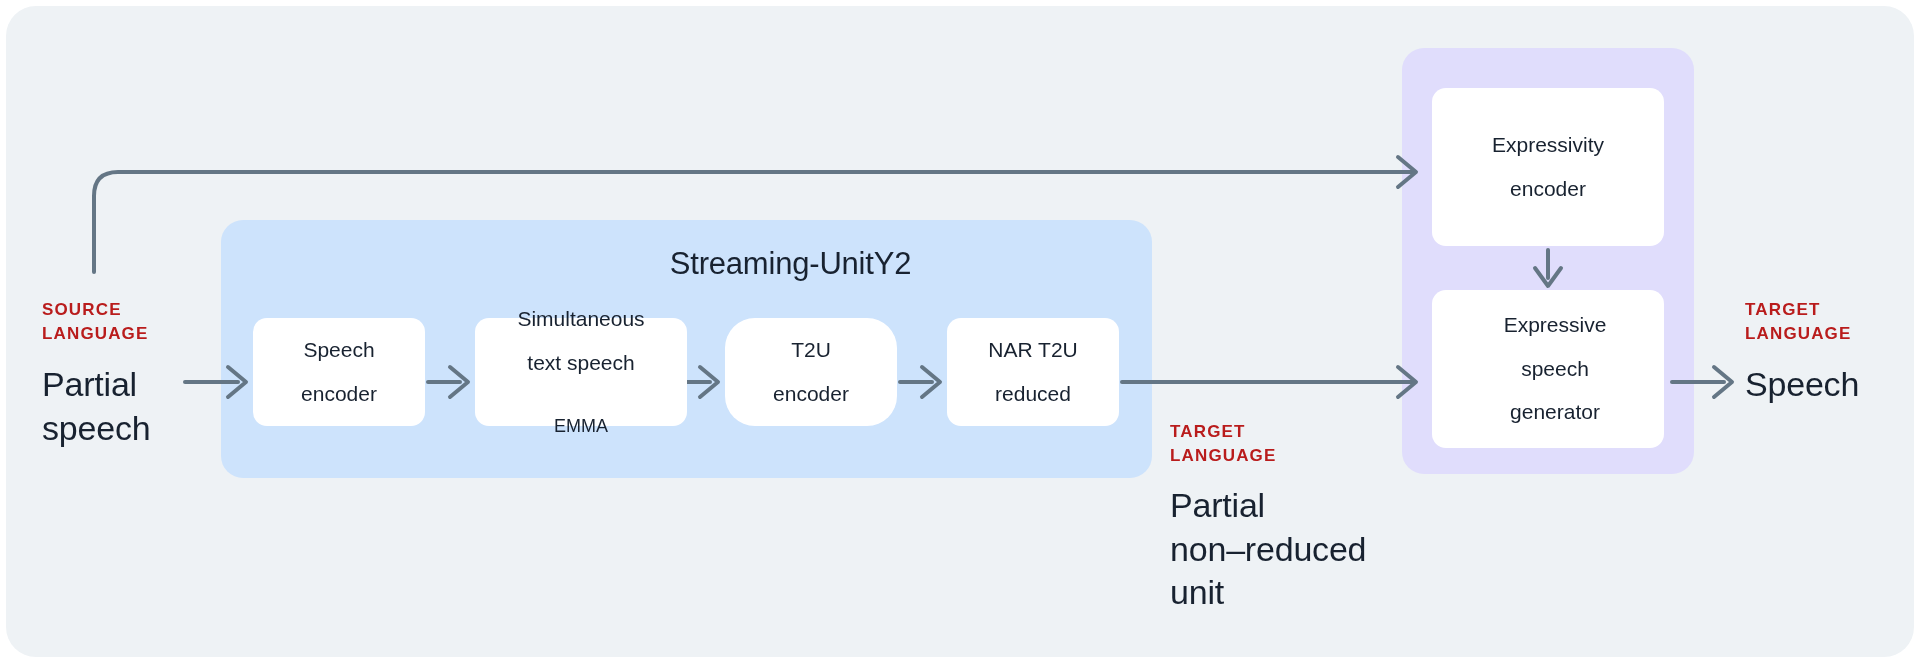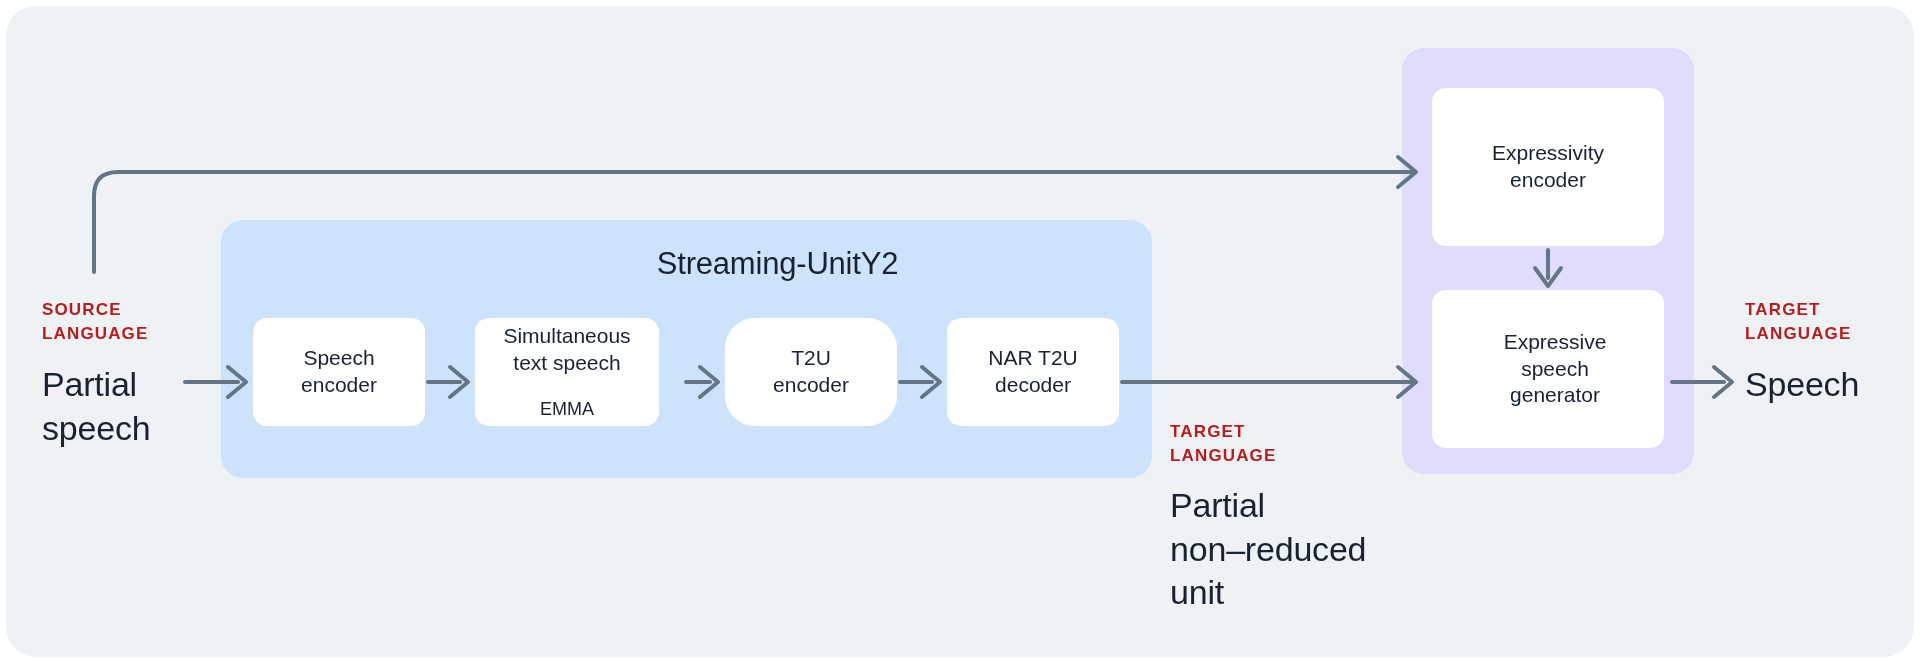--- a/index.html
+++ b/index.html
@@ -40,21 +40,21 @@
     position: absolute;
     left: 1402px;
     top: 48px;
     width: 292px;
     height: 426px;
     background: #e0ddfc;
     border-radius: 22px;
   }
   .panel-title {
     position: absolute;
-    left: 222px;
+    left: 235px;
     top: 246px;
     width: 1111px;
     text-align: center;
     font-size: 31px;
     color: #182230;
     letter-spacing: -0.2px;
   }
   
   .node {
     position: absolute;
@@ -62,27 +62,28 @@
     border-radius: 14px;
     display: flex;
     flex-direction: column;
     align-items: center;
     justify-content: center;
     text-align: center;
     color: #182230;
     font-size: 21px;
     line-height: 1.27;
     box-sizing: border-box;
+    gap: 17px;
   }
   .node .sub {
     font-size: 18px;
     margin-top: 21px;
   }
   #node-speech-encoder   { left: 253px;  top: 318px; width: 172px; height: 108px; }
-  #node-text-decoder     { left: 475px;  top: 318px; width: 184px; height: 108px; }
+  #node-text-decoder     { left: 475px;  top: 318px; width: 212px; height: 108px; }
   #node-t2u-encoder      { left: 725px;  top: 318px; width: 172px; height: 108px; border-radius: 30px; }
   #node-nar-t2u-decoder  { left: 947px;  top: 318px; width: 172px; height: 108px; }
   #node-expressivity-encoder { left: 1432px; top: 88px;  width: 232px; height: 158px; }
   #node-expressive-speech-generator { left: 1432px; top: 290px; width: 232px; height: 158px; padding-left: 14px; }
 
   
   .kicker {
     position: absolute;
     font-size: 17px;
     font-weight: bold;
@@ -159,21 +160,21 @@
     <span class="sub">EMMA</span>
   </div>
 
   <div class="node" id="node-t2u-encoder">
     <span>T2U</span>
     <span>encoder</span>
   </div>
 
   <div class="node" id="node-nar-t2u-decoder">
     <span>NAR T2U</span>
-    <span>decoder</span>
+    <span>reduced</span>
   </div>
 
   <div class="node" id="node-expressivity-encoder">
     <span>Expressivity</span>
     <span>encoder</span>
   </div>
 
   <div class="node" id="node-expressive-speech-generator">
     <span>Expressive</span>
     <span>speech</span>

